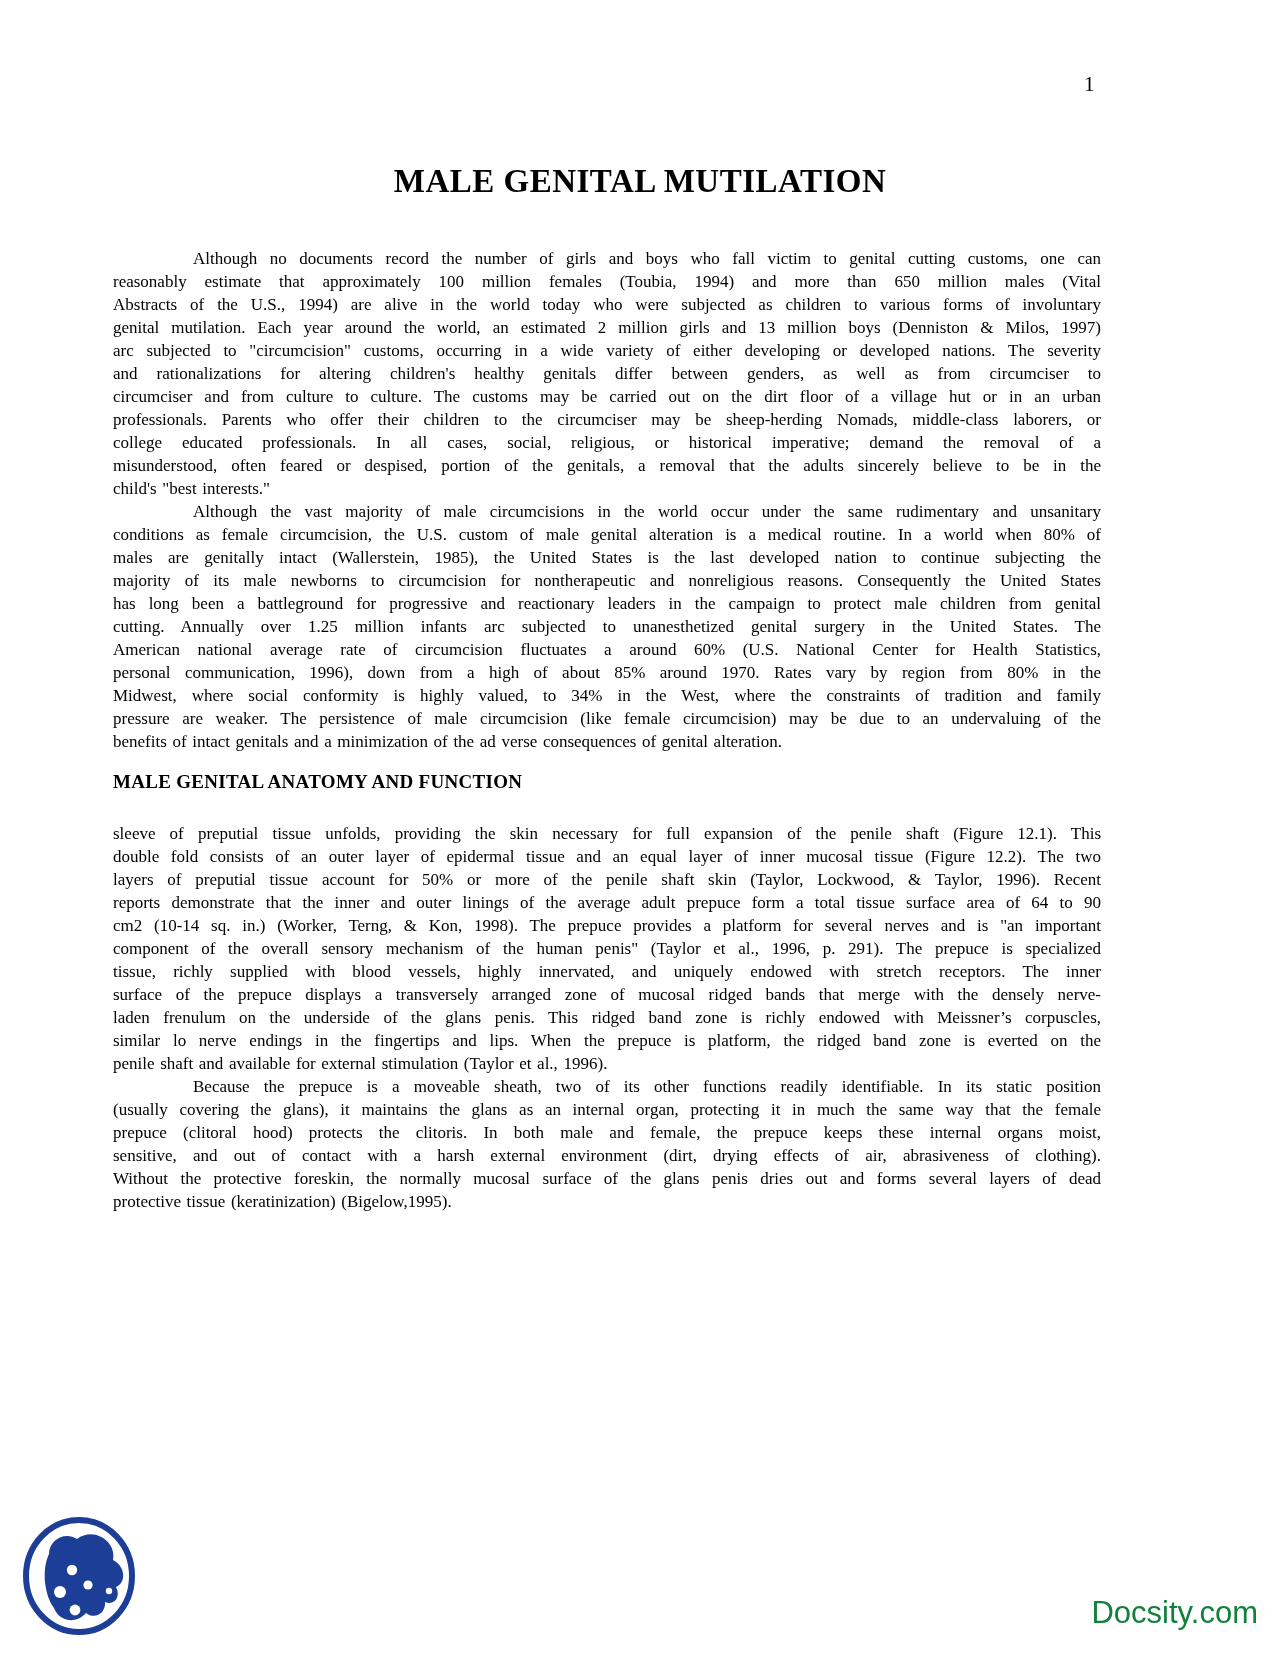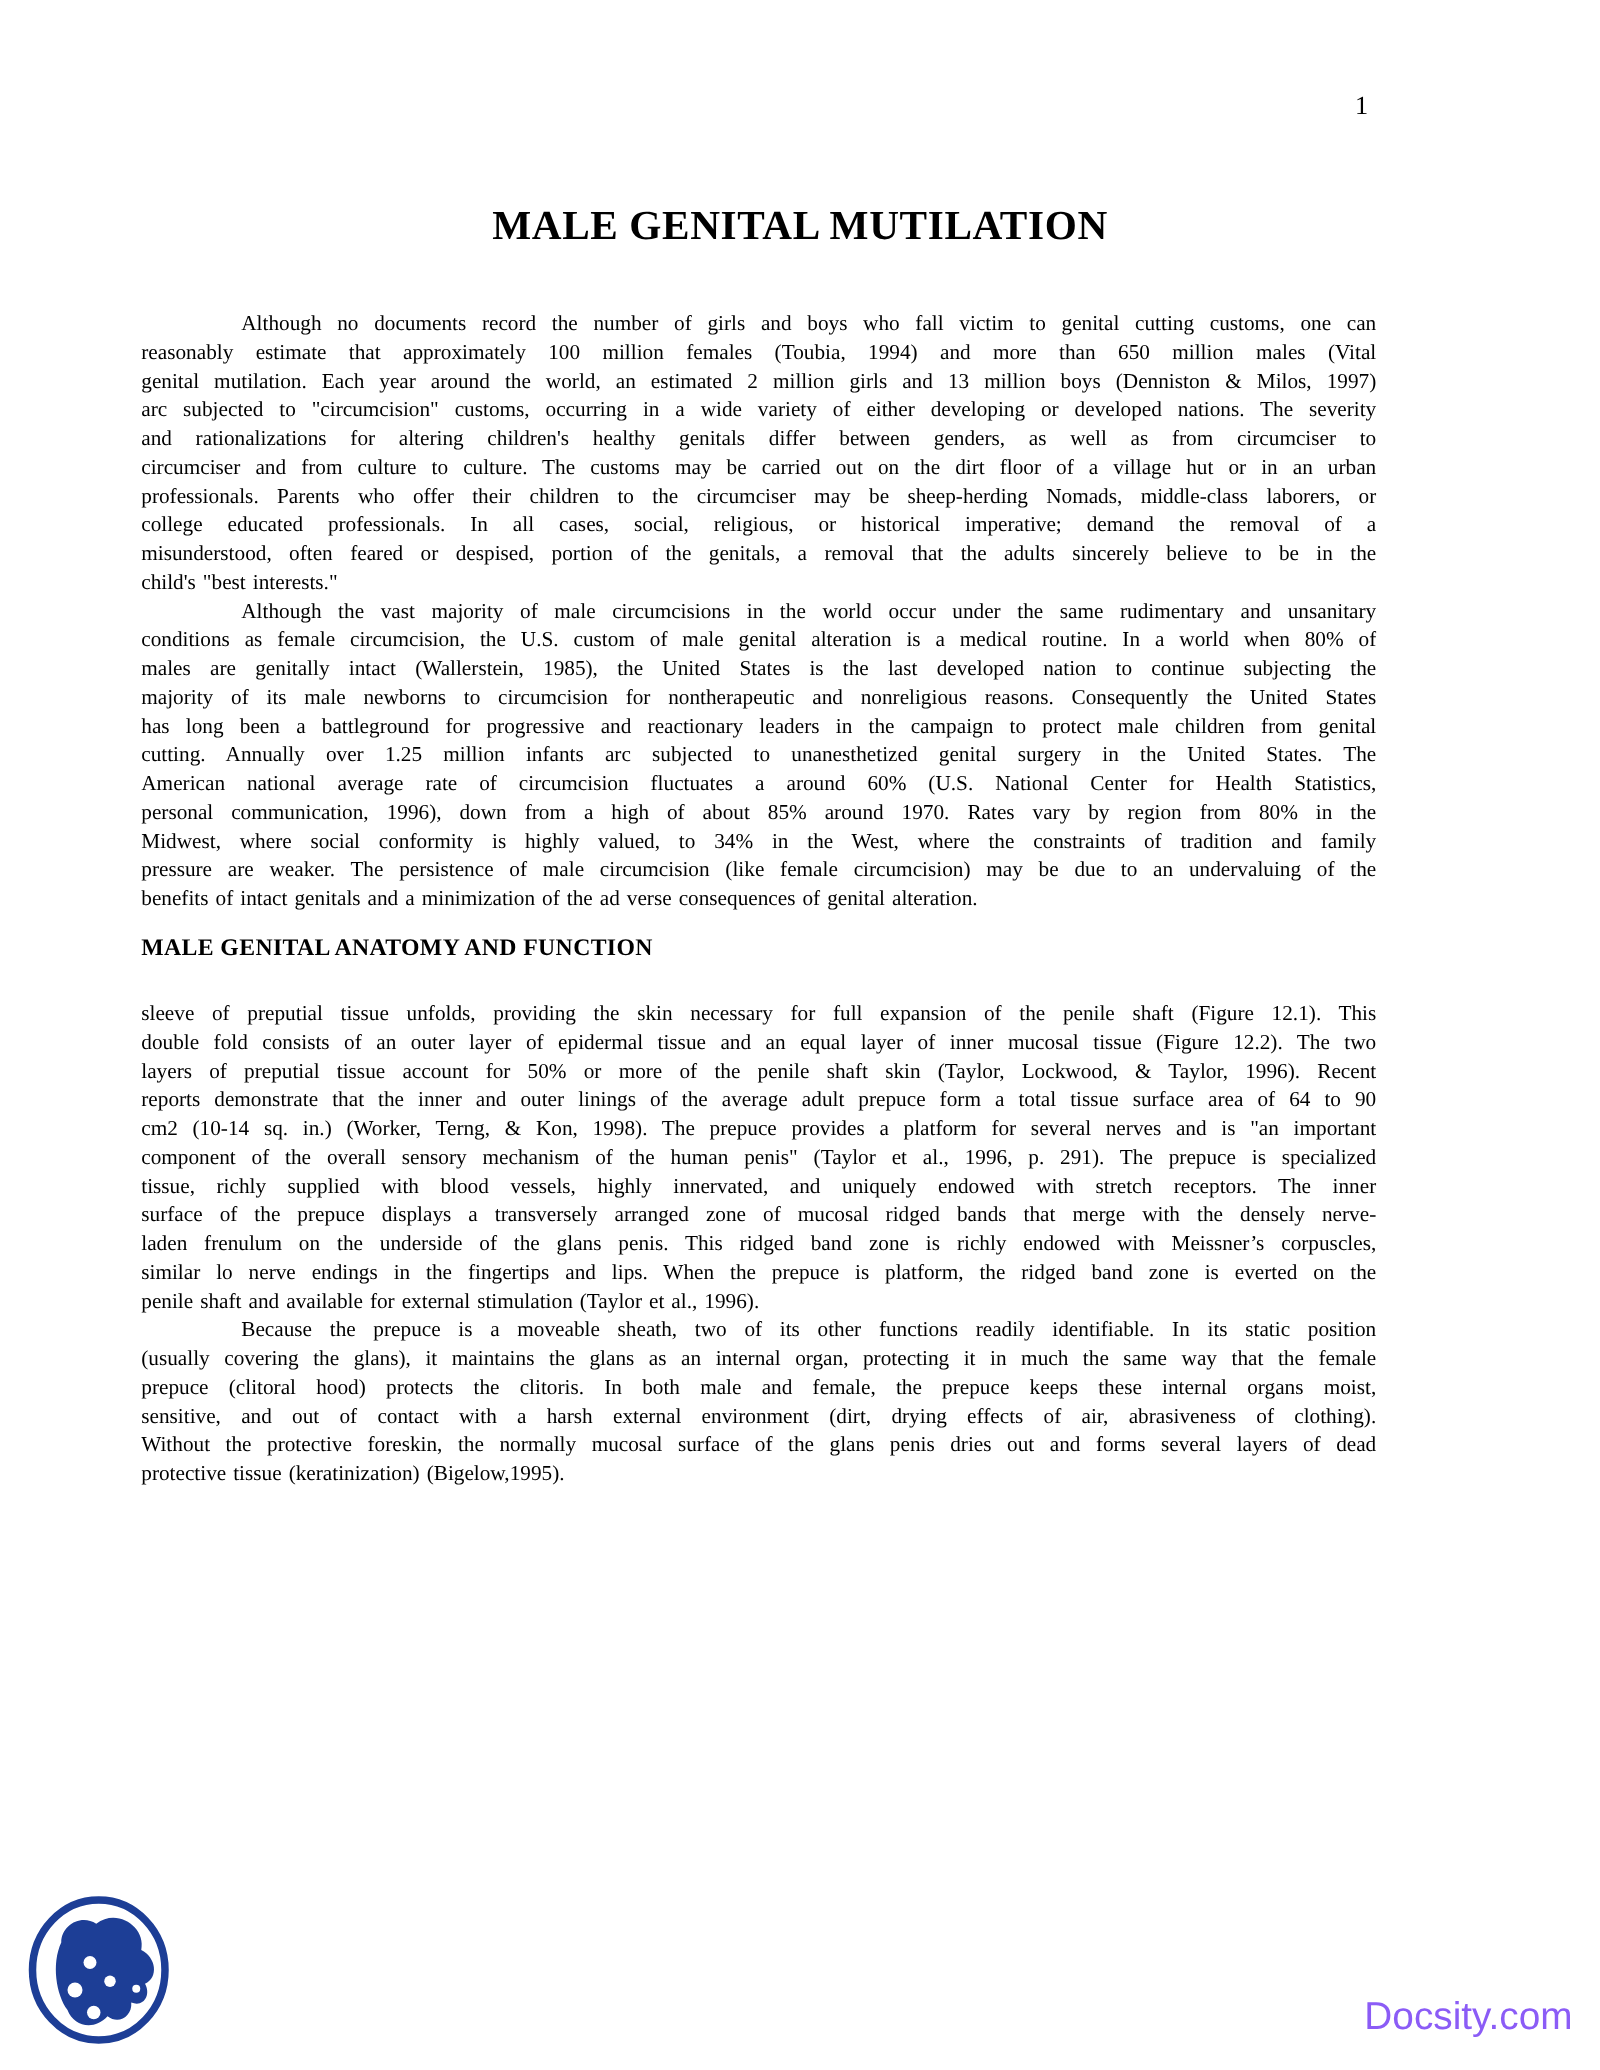--- a/index.html
+++ b/index.html
@@ -63,37 +63,38 @@
     width: 114px;
     height: 120px;
   }
   .watermark {
     position: absolute;
     right: 22px;
     top: 1596px;
     font-family: "Liberation Sans", sans-serif;
     font-size: 31px;
     line-height: 34px;
-    color: #8b5cf6;
+    color: #15803d;
     text-align: right;
   }
 </style>
 </head>
 <body>
 
 <div class="page">
 
   <div class="page-number">1</div>
 
   <div class="doc-title">MALE GENITAL MUTILATION</div>
 
   <div class="doc-body">
       <div class="paragraph">
         <div class="line first">Although no documents record the number of girls and boys who fall victim to genital cutting customs, one can</div>
         <div class="line">reasonably estimate that approximately 100 million females (Toubia, 1994) and more than 650 million males (Vital</div>
+        <div class="line">Abstracts of the U.S., 1994) are alive in the world today who were subjected as children to various forms of involuntary</div>
         <div class="line">genital mutilation. Each year around the world, an estimated 2 million girls and 13 million boys (Denniston &amp; Milos, 1997)</div>
         <div class="line">arc subjected to "circumcision" customs, occurring in a wide variety of either developing or developed nations. The severity</div>
         <div class="line">and rationalizations for altering children's healthy genitals differ between genders, as well as from circumciser to</div>
         <div class="line">circumciser and from culture to culture. The customs may be carried out on the dirt floor of a village hut or in an urban</div>
         <div class="line">professionals. Parents who offer their children to the circumciser may be sheep-herding Nomads, middle-class laborers, or</div>
         <div class="line">college educated professionals. In all cases, social, religious, or historical imperative; demand the removal of a</div>
         <div class="line">misunderstood, often feared or despised, portion of the genitals, a removal that the adults sincerely believe to be in the</div>
         <div class="line last">child's "best interests."</div>
       </div>
       <div class="paragraph">

